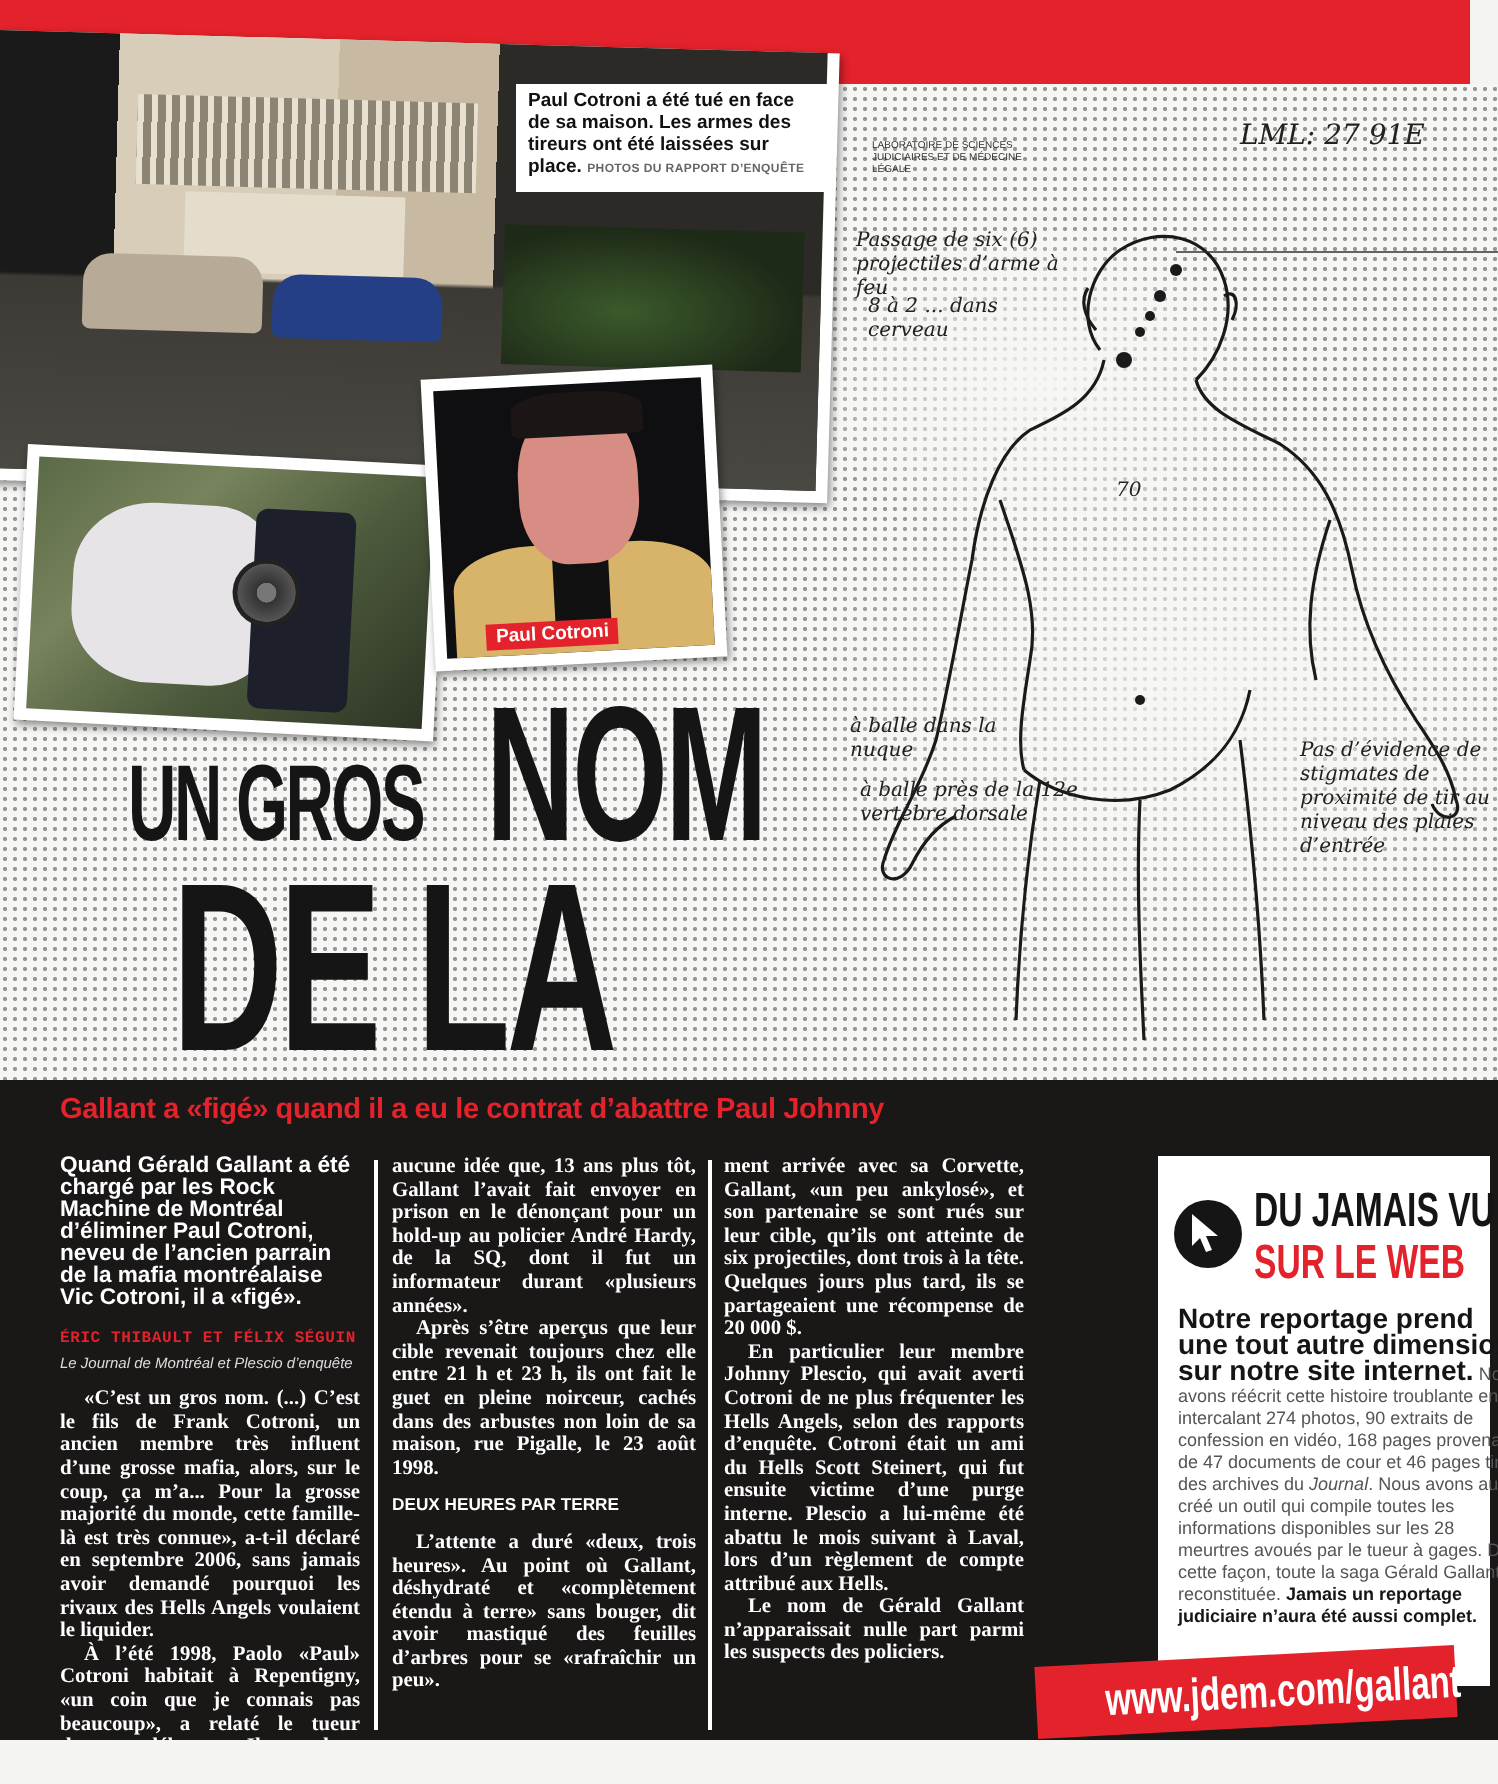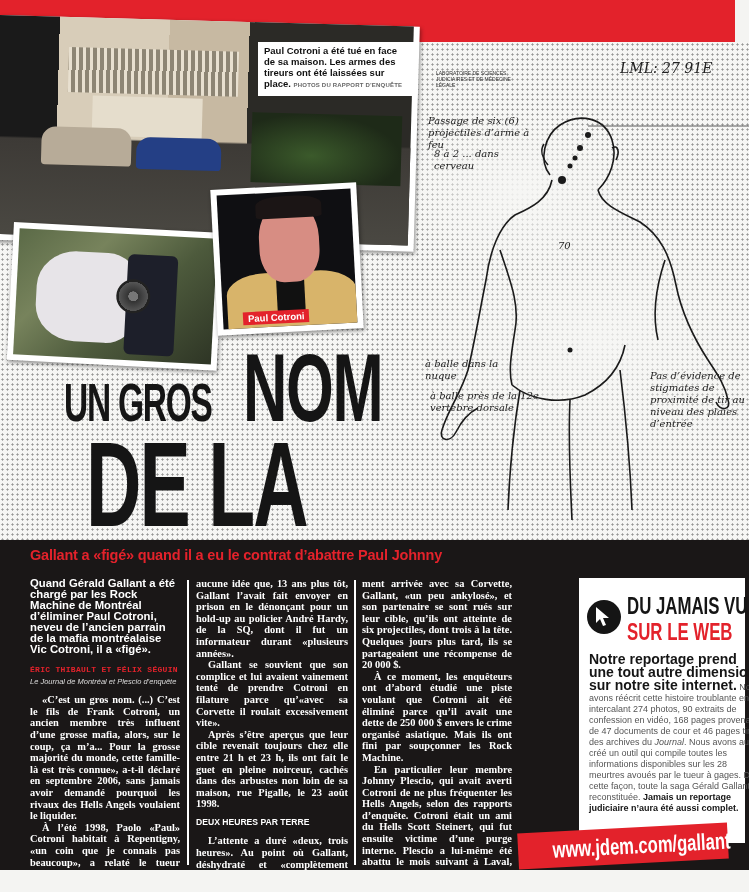--- a/index.html
+++ b/index.html
@@ -195,32 +195,30 @@
   <div class="byline-sub">Le Journal de Montréal et Plescio d’enquête</div>
   <p>«C’est un gros nom. (...) C’est le fils de Frank Cotroni, un ancien membre très influent d’une grosse mafia, alors, sur le coup, ça m’a... Pour la grosse majorité du monde, cette famille-là est très connue», a-t-il déclaré en septembre 2006, sans jamais avoir demandé pourquoi les rivaux des Hells Angels voulaient le liquider.</p>
   <p>À l’été 1998, Paolo «Paul» Cotroni habitait à Repentigny, «un coin que je connais pas beaucoup», a relaté le tueur devenu délateur. Il a donc demandé à son plus fidèle complice, Gérard «Maggy» Hubert, de l’aider.</p>
 
 </div>
 
 <div class="rule" style="left:187px;"></div>
 
 <div class="col col2">
   <p style="text-indent:0">aucune idée que, 13 ans plus tôt, Gallant l’avait fait envoyer en prison en le dénonçant pour un hold-up au policier André Hardy, de la SQ, dont il fut un informateur durant «plusieurs années».</p>
-  <p>Gallant se souvient que son complice et lui avaient vainement tenté de prendre Cotroni en filature parce qu’«avec sa Corvette il roulait excessivement vite».</p>
   <p>Après s’être aperçus que leur cible revenait toujours chez elle entre 21 h et 23 h, ils ont fait le guet en pleine noirceur, cachés dans des arbustes non loin de sa maison, rue Pigalle, le 23 août 1998.</p>
   <div class="inter">DEUX HEURES PAR TERRE</div>
   <p>L’attente a duré «deux, trois heures». Au point où Gallant, déshydraté et «complètement étendu à terre» sans bouger, dit avoir mastiqué des feuilles d’arbres pour se «rafraîchir un peu».</p>
 
 </div>
 
 <div class="rule" style="left:354px;"></div>
 
 <div class="col col3">
   <p style="text-indent:0">ment arrivée avec sa Corvette, Gallant, «un peu ankylosé», et son partenaire se sont rués sur leur cible, qu’ils ont atteinte de six projectiles, dont trois à la tête. Quelques jours plus tard, ils se partageaient une récompense de 20 000 $.</p>
-  <p>À ce moment, les enquêteurs ont d’abord étudié une piste voulant que Cotroni ait été éliminé parce qu’il avait une dette de 250 000 $ envers le crime organisé asiatique. Mais ils ont fini par soupçonner les Rock Machine.</p>
   <p>En particulier leur membre Johnny Plescio, qui avait averti Cotroni de ne plus fréquenter les Hells Angels, selon des rapports d’enquête. Cotroni était un ami du Hells Scott Steinert, qui fut ensuite victime d’une purge interne. Plescio a lui-même été abattu le mois suivant à Laval, lors d’un règlement de compte attribué aux Hells.</p>
   <p>Le nom de Gérald Gallant n’apparaissait nulle part parmi les suspects des policiers.</p>
 </div>
 
 <div class="promo">
   <div class="promo-icon">
     <svg width="20" height="22" viewBox="0 0 20 22">
       <path d="M2 1 L2 17 L6 13 L9 20 L12 19 L9 12 L15 12 Z" fill="#fff"></path>
     </svg>
   </div>

